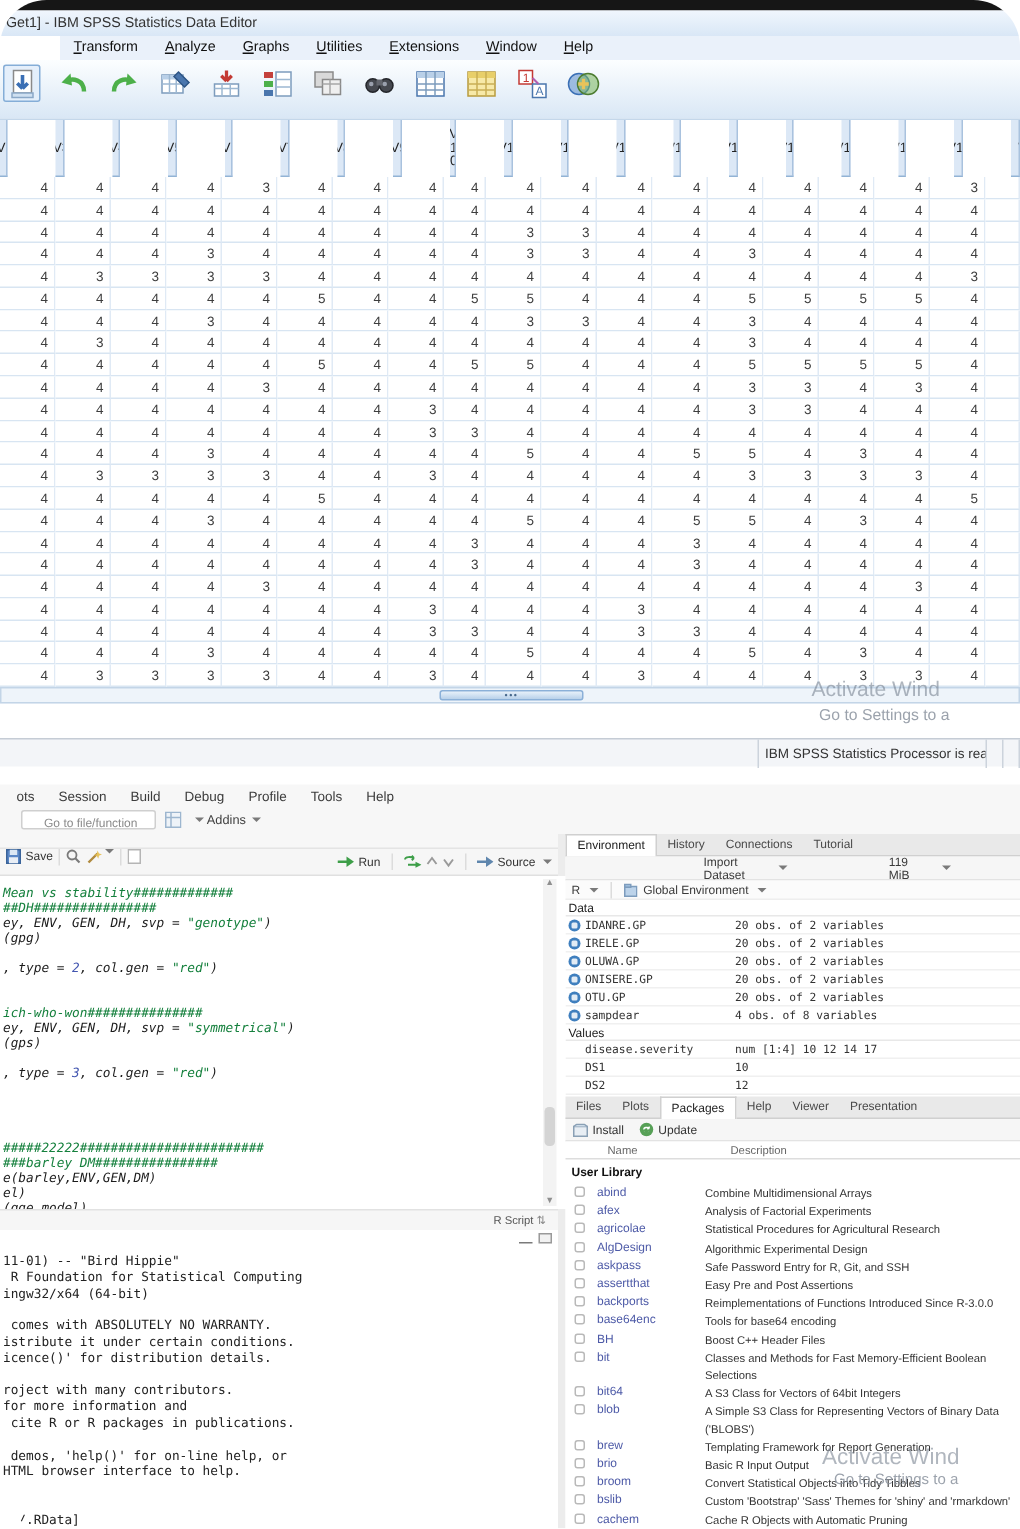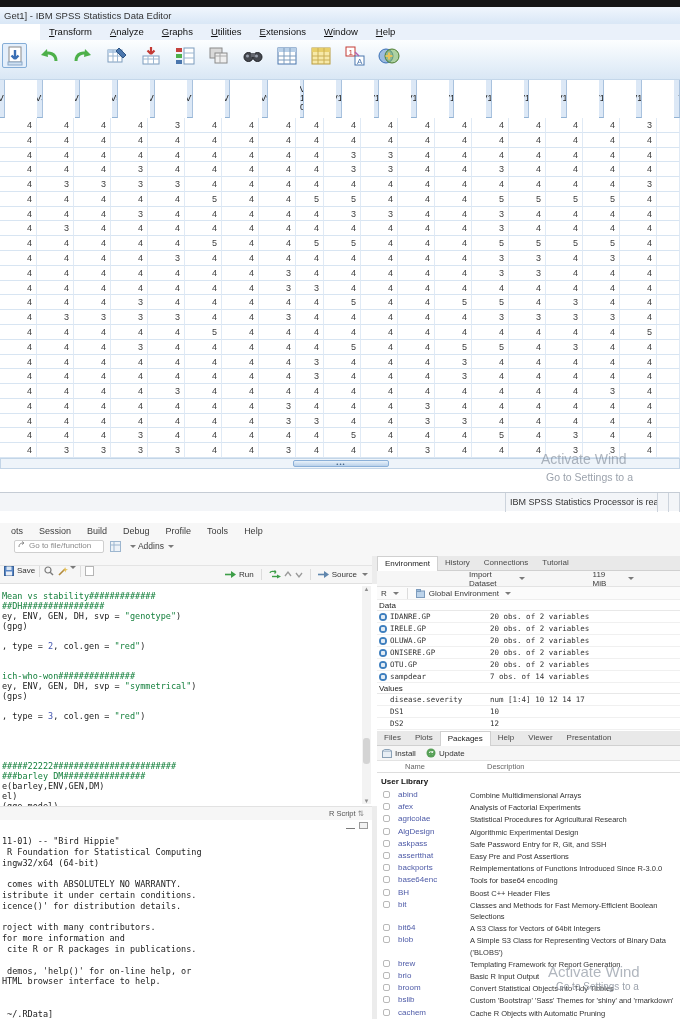--- a/index.html
+++ b/index.html
@@ -1,18 +1,18 @@
 <!DOCTYPE html>
 <html><head>
 <meta charset="utf-8">
 <style>
   * { margin:0; padding:0; box-sizing:border-box; }
   html,body { background:#fff; }
   #screen { position:relative; width:680px; height:1019px; overflow:hidden; background:#fff;
-            font-family:"Liberation Sans", sans-serif; cursor:default; }
+            font-family:"Liberation Sans", sans-serif; cursor:default;border-radius:31px; }
   .abs { position:absolute; }
 
   
   #spss-topstrip { top:0; left:0; width:680px; height:7px; background:#161616; }
   #spss-titlebar { top:7px; left:0; width:680px; height:17px;
      background:linear-gradient(#f0f6fd,#d9e7f6); font-size:9.5px; color:#333;
      padding:3px 0 0 4px; }
   #spss-menubar { top:24px; left:0; width:680px; height:16px; background:#eaf1fa;
      display:flex; align-items:center; font-size:9.5px; color:#111;margin-left:40px; }
   .spss-mi { padding:0 9px; height:16px; line-height:16px; }
@@ -61,36 +61,36 @@
   #wm2-small { top:981px; left:556px; font-size:10px; }
 
   
   #rs-menubar { top:523px; left:0; width:680px; height:15px; background:#f7f7f7;
      display:flex; align-items:center; font-size:9px; color:#3c3c3c; padding-left:3px; }
   .rs-mi { padding:0 8px; }
   #rs-toolbar { top:538px; left:0; width:680px; height:28px; background:#f7f7f7;
      border-bottom:1px solid #e4e4e4; }
   #goto-box { position:absolute; left:14px; top:2px; width:90px; height:13px; background:#fff;
      border:1px solid #cfcfcf; border-radius:2px; font-size:8px; color:#8a8a8a;
-     display:flex; align-items:flex-start; gap:3px; padding-left:3px; white-space:nowrap; overflow:hidden;}
+     display:flex; align-items:center; gap:3px; padding-left:3px; white-space:nowrap; overflow:hidden;flex-direction:column;}
   #addins { position:absolute; left:128px; top:3px; font-size:8.5px; color:#404040; }
   .caret { display:inline-block; width:0; height:0; border-left:3px solid transparent;
      border-right:3px solid transparent; border-top:3px solid #7a7a7a; vertical-align:middle; margin-left:2px;}
   .vsep { display:inline-block; width:1px; height:11px; background:#dcdcdc; margin:0 4px; vertical-align:middle;}
 
   #pane-divider { top:556px; left:372px; width:5px; height:463px; background:#ececec; }
 
   
   #src-toolbar { top:566px; left:0; width:372px; height:18px; background:#f6f6f6;
      border-bottom:1px solid #e0e0e0; font-size:8px; color:#333;
      display:flex; padding:0 4px; }
   #src-toolbar .right { margin-left:auto; display:flex; align-items:center; gap:3px; }
   #src-code { top:584px; left:0; width:448px; height:222px; background:#fff; overflow:hidden;
      font-family:"DejaVu Sans Mono", monospace; font-size:8.5px; line-height:10px;
-     padding:7px 12px 0 2px; color:#1c1c1c; white-space:pre; }
+     padding:7px 12px 0 2px; color:#1c1c1c; white-space:pre;font-style:italic; }
   #src-code .c { color:#15803d; }
   #src-code .s { color:#15803d; }
   #src-code .n { color:#4356b0; }
   #src-scroll { top:586px; left:362px; width:9px; height:218px; background:#f3f3f3; font-size:6px;
      color:#8f8f8f; text-align:center; }
   #src-thumb { position:absolute; top:152px; left:1px; width:7px; height:26px; background:#d4d4d4; border-radius:3px; }
   #src-status { top:806px; left:0; width:372px; height:14px; background:#f6f6f6; border-top:1px solid #e2e2e2;
      font-size:7.5px; color:#555; text-align:right; padding:2px 8px 0 0; }
 
   
@@ -1073,21 +1073,21 @@
         <span class="env-val">20 obs. of 2 variables</span>
       </div>
       <div class="env-item">
         <span class="env-ico"></span>
         <span class="env-name">OTU.GP</span>
         <span class="env-val">20 obs. of 2 variables</span>
       </div>
       <div class="env-item">
         <span class="env-ico"></span>
         <span class="env-name">sampdear</span>
-        <span class="env-val">7 obs. of 14 variables</span>
+        <span class="env-val">4 obs. of 8 variables</span>
       </div>
       <div class="env-section">Values</div>
       <div class="env-item">
         <span class="env-noico"></span>
         <span class="env-name">disease.severity</span>
         <span class="env-val">num [1:4] 10 12 14 17</span>
       </div>
       <div class="env-item">
         <span class="env-noico"></span>
         <span class="env-name">DS1</span>

